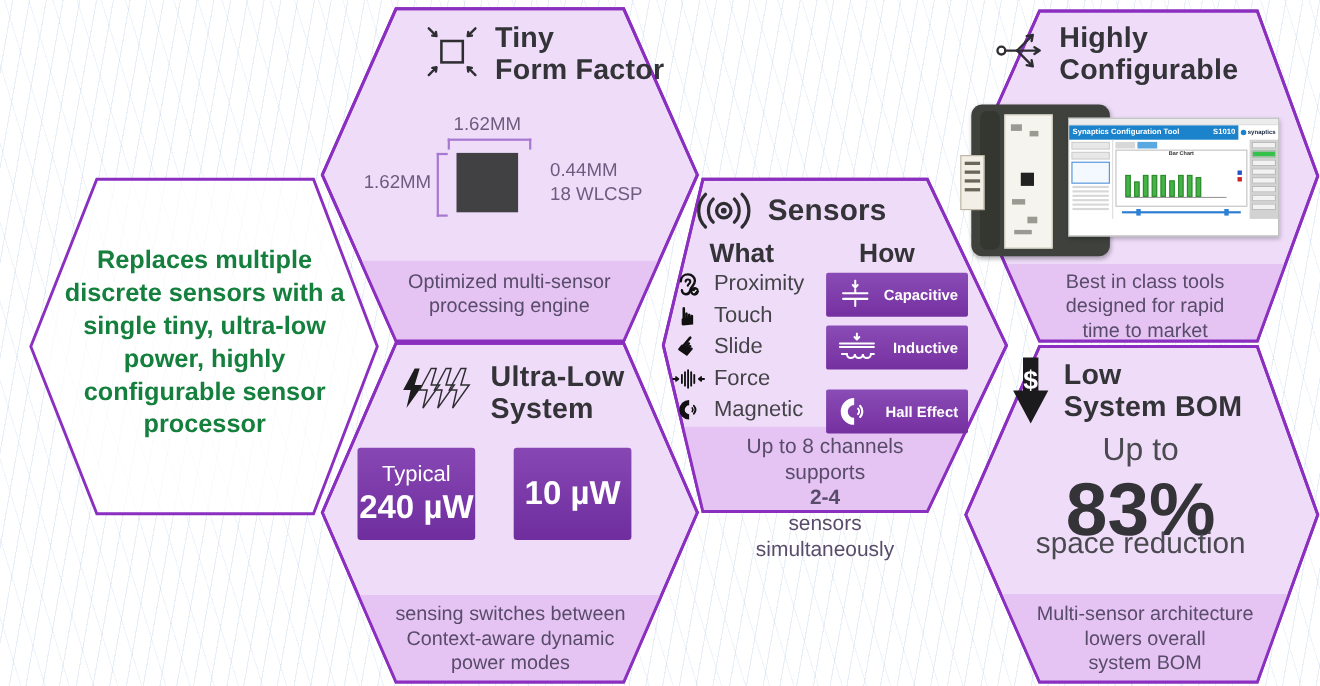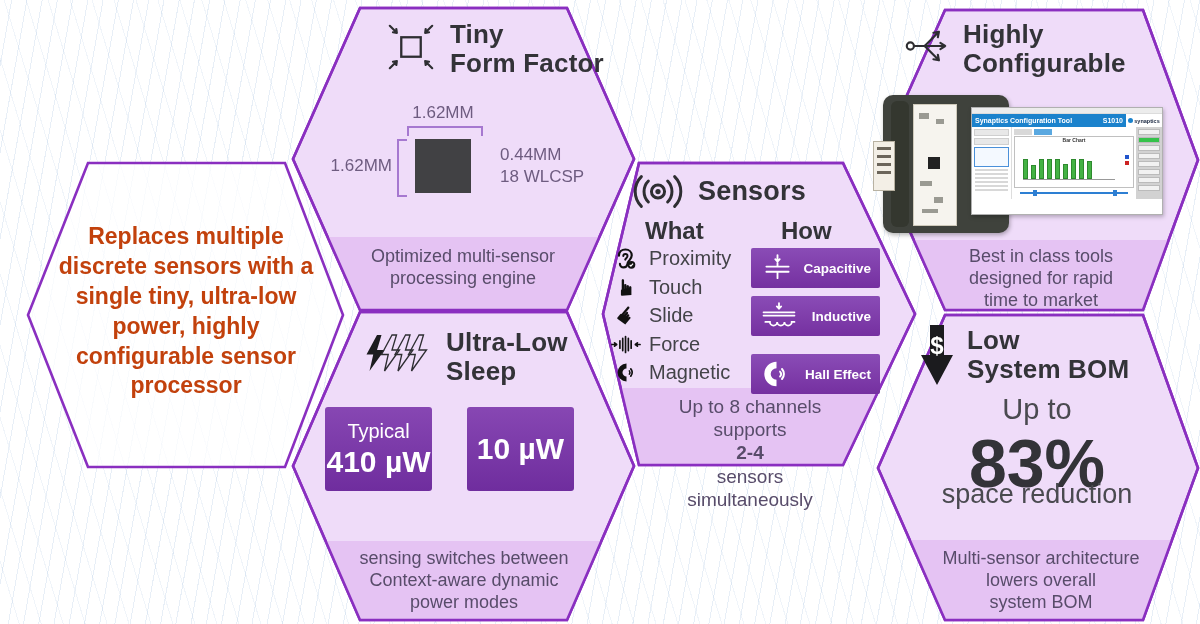--- a/index.html
+++ b/index.html
@@ -21,21 +21,21 @@
   .how-box{position:absolute;width:129px;height:40px;border-radius:2px;
            background:linear-gradient(180deg,#8a4cb6,#7530a0);
            display:flex;align-items:center;padding:0 9px 0 8px;box-sizing:border-box;}
   .how-label{margin-left:auto;color:#fff;font-weight:bold;font-size:13.5px;}
   .pwr-box{position:absolute;width:107px;height:84px;border-radius:3px;
            background:linear-gradient(180deg,#8747b3,#6f2d9e);color:#fff;text-align:center;
            display:flex;flex-direction:column;justify-content:center;gap:2px;}
   .pwr-label{font-size:20px;}
   .pwr-value{font-size:30px;font-weight:bold;}
   .hand-glyph{font-family:"DejaVu Sans",sans-serif;font-size:23px;color:#111;display:inline-block;line-height:1;}
-  .left-hex-text{font-weight:bold;font-size:23px;line-height:1.3;color:#c2410c;text-align:center;}
+  .left-hex-text{font-weight:bold;font-size:23px;line-height:1.3;color:#15803d;text-align:center;}
   .left-hex-text span{display:block;}
   
   .mini-win{position:absolute;left:971px;top:107px;width:190px;height:106px;background:#fff;
             border:1px solid #b0b0b0;box-shadow:1px 2px 4px rgba(0,0,0,.25);font-family:"Liberation Sans",sans-serif;}
   .mini-chrome{height:5px;background:#ececec;border-bottom:1px solid #dcdcdc;}
   .mini-head{display:flex;height:13px;}
   .mini-blue{flex:1;background:#1b82cc;color:#fff;display:flex;align-items:center;
              font-size:7px;font-weight:bold;padding:0 3px;white-space:nowrap;overflow:hidden;}
   .mini-badge{margin-left:auto;font-size:7px;font-weight:bold;}
   .mini-logo{width:36px;background:#fff;display:flex;align-items:center;justify-content:center;gap:1px;
@@ -150,25 +150,25 @@
       <path d="M20 2 L6 28 h9 L10 50 L30 22 h-10 L26 2 Z" fill="#1c1c1f"></path>
       <g fill="none" stroke="#2e2e32" stroke-width="1.8">
         <path d="M40 2 L26 28 h9 L30 50 L50 22 h-10 L46 2 Z"></path>
         <path d="M58 2 L44 28 h9 L48 50 L68 22 h-10 L64 2 Z"></path>
         <path d="M76 2 L62 28 h9 L66 50 L86 22 h-10 L82 2 Z"></path>
       </g>
     </svg>
   </div>
   <div class="abs hex-title" style="left:446px;top:328px;width:170px;">
     <span>Ultra-Low</span>
-    <span>Sleep</span>
+    <span>System</span>
   </div>
   <div class="pwr-box" style="left:325px;top:407px;">
     <div class="pwr-label">Typical</div>
-    <div class="pwr-value">410 µW</div>
+    <div class="pwr-value">240 µW</div>
   </div>
   <div class="pwr-box" style="left:467px;top:407px;">
     <div class="pwr-value">10 µW</div>
   </div>
   <div class="abs caption" style="left:328px;top:548px;width:272px;">
     <span>sensing switches between</span>
     <span>Context-aware dynamic</span>
     <span>power modes</span>
   </div>
 

